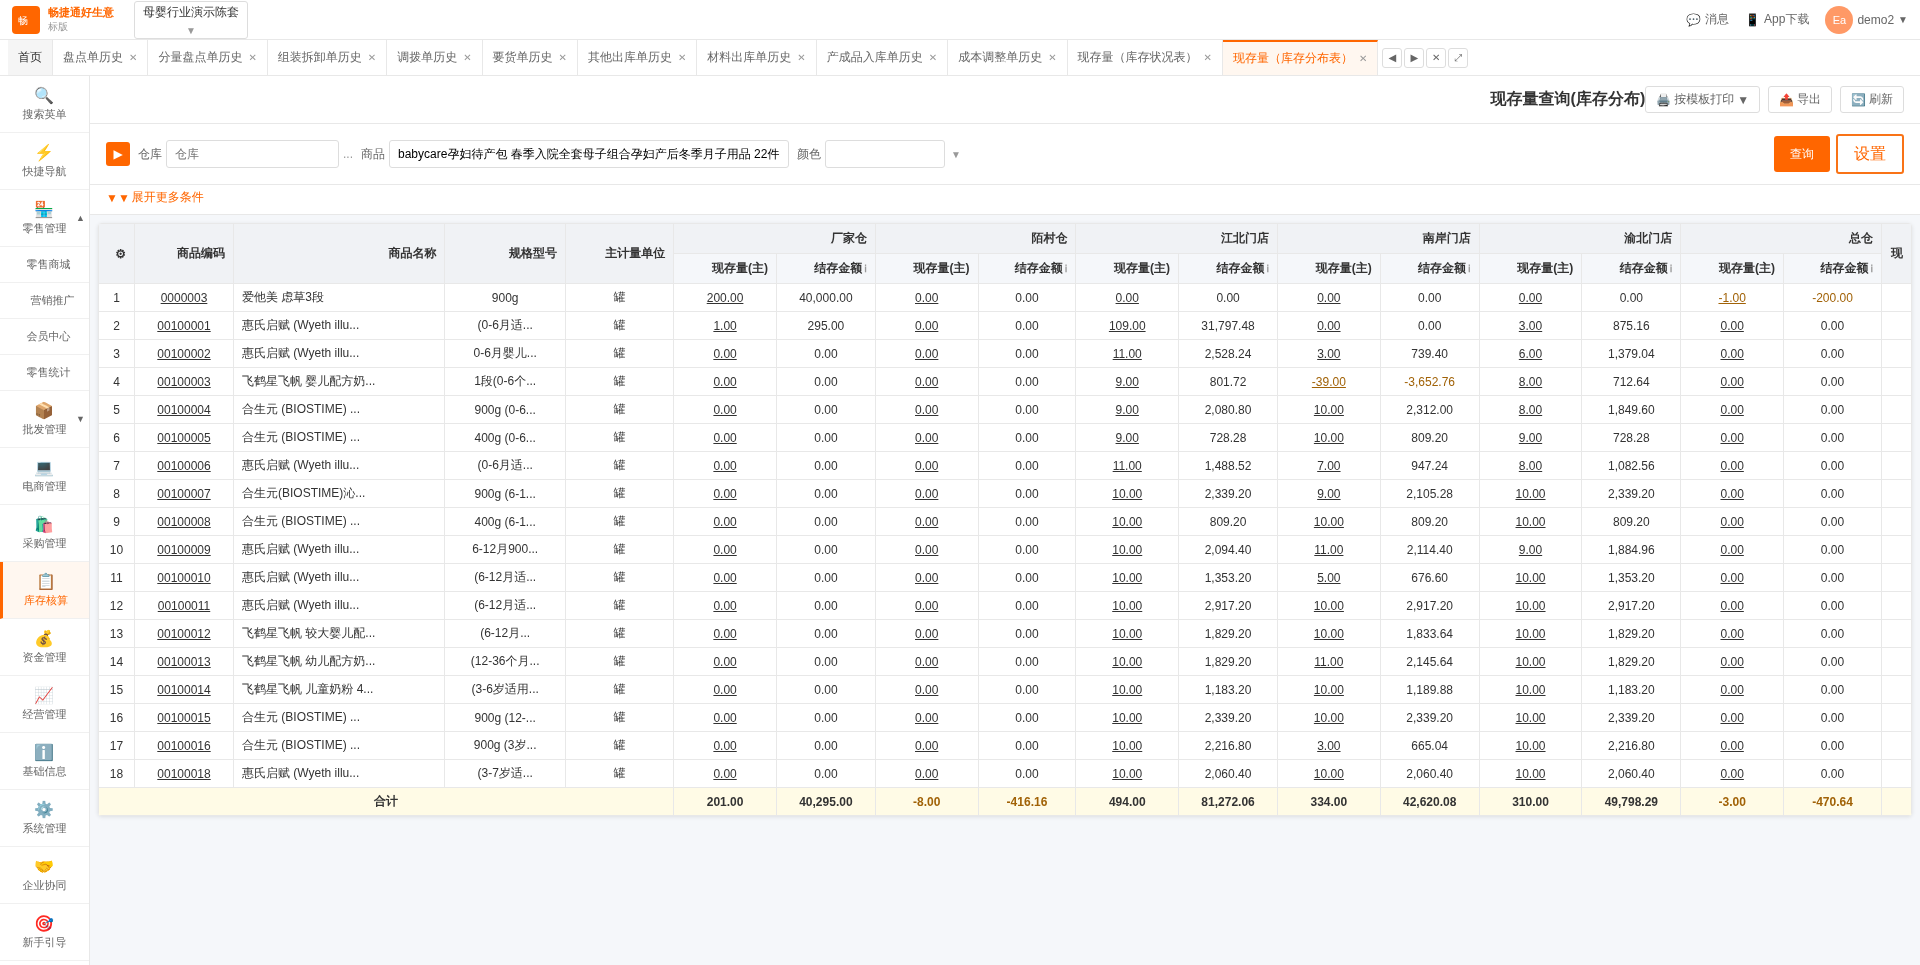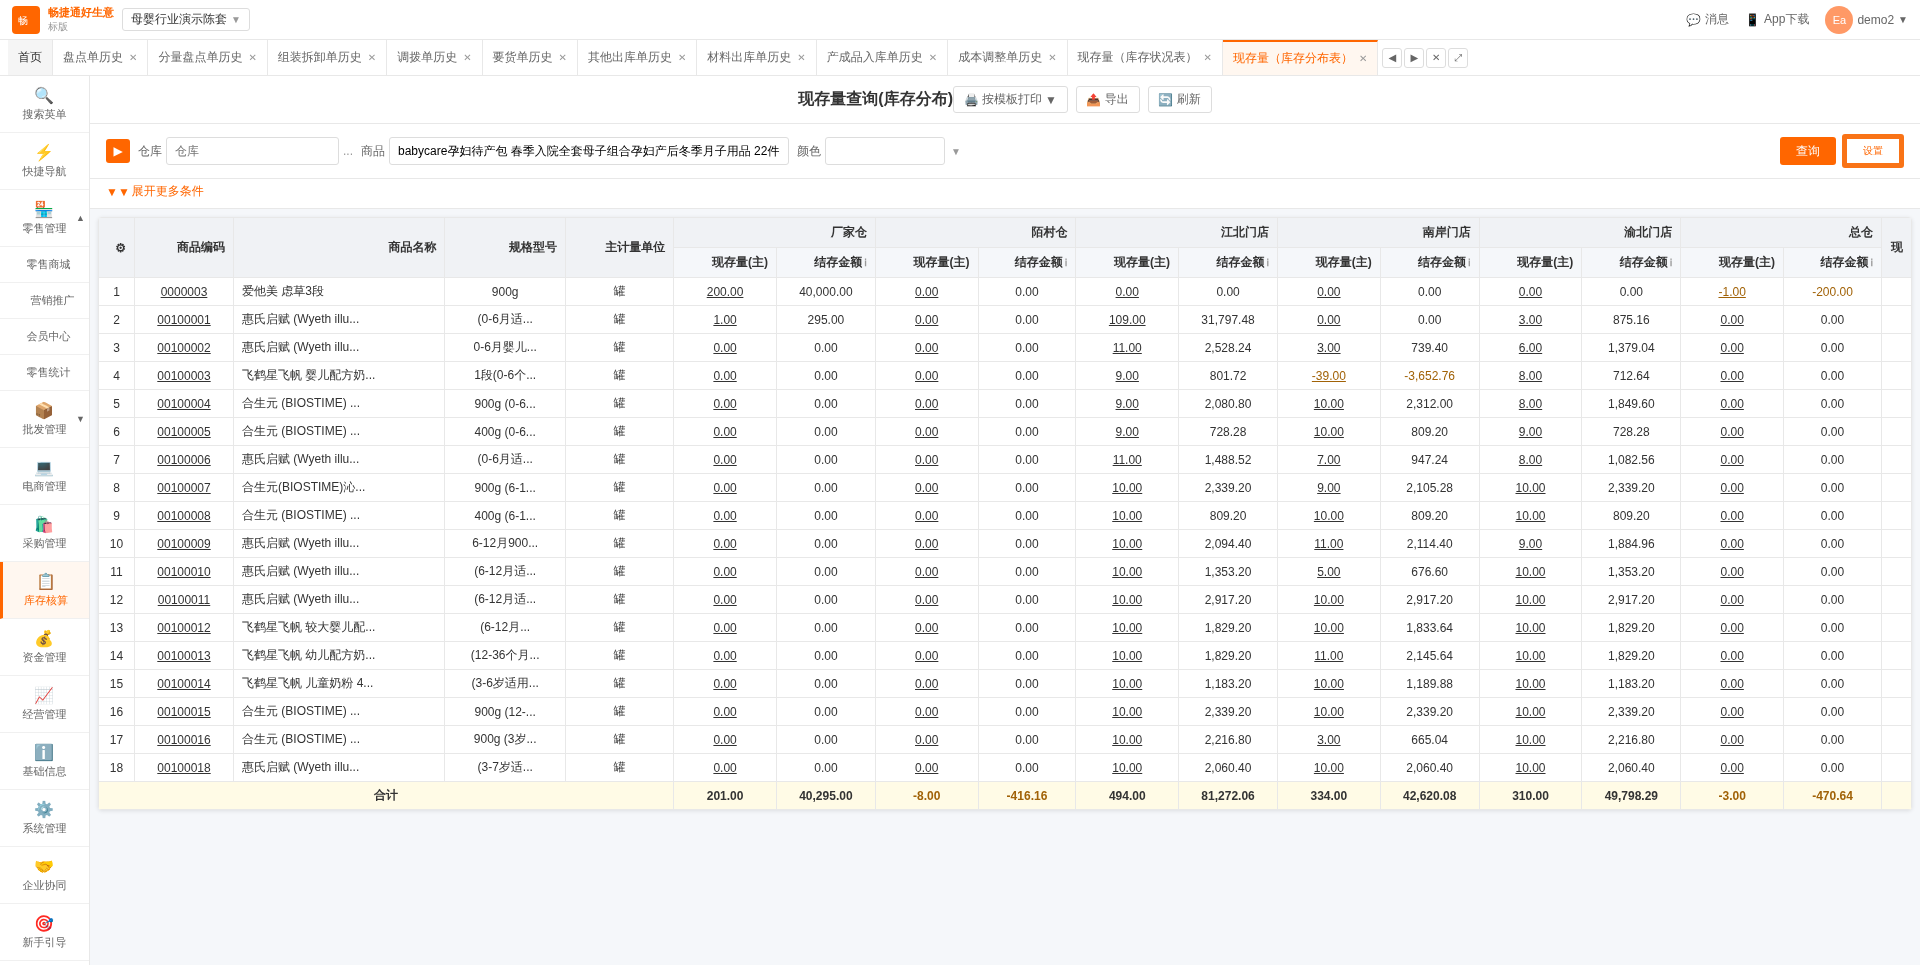--- a/index.html
+++ b/index.html
@@ -26,36 +26,36 @@
     .main-layout { display: flex; height: calc(100vh - 76px); }
 
     
     .sidebar { width: 90px; background: #fff; border-right: 1px solid #e8e8e8; display: flex; flex-direction: column; overflow-y: auto; }
     .sidebar-item { padding: 10px 4px; text-align: center; cursor: pointer; font-size: 11px; color: #666; border-bottom: 1px solid #f0f0f0; position: relative; }
     .sidebar-item.active { color: #ff6600; background: #fff7f0; border-left: 3px solid #ff6600; }
     .sidebar-item .icon { font-size: 16px; display: block; margin-bottom: 2px; }
 
     
     .content { flex: 1; overflow: auto; padding: 0; background: #f5f7fa; }
-    .page-header { background: #fff; padding: 10px 16px; border-bottom: 1px solid #e8e8e8; display: flex; align-items: center; justify-content: center; }
+    .page-header { background: #fff; padding: 10px 16px; border-bottom: 1px solid #e8e8e8; display: flex; align-items: center; justify-content: flex-end; }
     .page-title { font-size: 16px; font-weight: bold; color: #333; }
     .header-actions { display: flex; gap: 8px; }
     .btn-action { padding: 4px 10px; border: 1px solid #ddd; background: #fff; border-radius: 3px; cursor: pointer; font-size: 12px; color: #666; display: flex; align-items: center; gap: 3px; }
 
     
     .filter-bar { background: #fff; padding: 10px 16px; border-bottom: 1px solid #e8e8e8; display: flex; align-items: center; gap: 8px; }
     .filter-expand { width: 24px; height: 24px; background: #ff6600; color: white; border-radius: 3px; display: flex; align-items: center; justify-content: center; cursor: pointer; font-size: 12px; flex-shrink: 0; }
     .filter-field { display: flex; align-items: center; gap: 4px; }
     .filter-label { color: #666; font-size: 12px; white-space: nowrap; }
     .filter-input { border: 1px solid #ddd; border-radius: 3px; padding: 4px 8px; font-size: 12px; height: 28px; min-width: 80px; }
     .filter-input-wide { width: 400px; border: 1px solid #ddd; border-radius: 3px; padding: 4px 8px; font-size: 12px; height: 28px; }
     .filter-input-color { width: 120px; border: 1px solid #ddd; border-radius: 3px; padding: 4px 8px; font-size: 12px; height: 28px; }
     .expand-more { color: #ff6600; font-size: 12px; cursor: pointer; display: flex; align-items: center; gap: 2px; }
-    .btn-query { background: #ff6600; color: white; border: none; border-radius: 3px; padding: 4px 16px; cursor: pointer; font-size: 12px; height: 28px; }
-    .btn-setting { border: 5px solid #f97316; color: #ff6600; background: white; border-radius: 3px; padding: 4px 16px; cursor: pointer; font-size: 10px; height: 34px; }
+    .btn-query { background: #ff6600; color: white; border: none; border-radius: 3px; padding: 4px 16px; cursor: pointer; font-size: 12px; height: 36px; }
+    .btn-setting { border: 2px solid #f97316; color: #ff6600; background: white; border-radius: 3px; padding: 4px 16px; cursor: pointer; font-size: 16px; height: 40px; }
     .filter-dots { color: #999; font-size: 12px; }
 
     
     .table-container { padding: 0; background: #fff; margin: 8px; border-radius: 4px; box-shadow: 0 1px 4px rgba(0,0,0,0.1); overflow: auto; }
     table { width: 100%; border-collapse: collapse; font-size: 12px; min-width: 1400px; }
     thead { background: #f5f7fa; position: sticky; top: 0; z-index: 10; }
     thead tr th { border: 1px solid #e8e8e8; padding: 6px 8px; text-align: right; color: #333; font-weight: bold; white-space: nowrap; }
     thead tr:first-child th { background: #f0f2f5; }
     tbody tr td { border: 1px solid #e8e8e8; padding: 5px 8px; text-align: center; color: #333; white-space: nowrap; }
     tbody tr.footer-row { background: #fffbe6; font-weight: bold; }
@@ -79,21 +79,21 @@
     <div class="logo-icon">
       <svg width="20" height="20" viewBox="0 0 20 20">
           <rect width="20" height="20" fill="none"></rect>
           <text x="2" y="14" font-size="10" fill="white">畅</text>
         </svg>
     </div>
     <div>
       <div style="font-size:11px;color:#ff6600;font-weight:bold;">畅捷通好生意</div>
       <div style="font-size:10px;color:#999;">标版</div>
     </div>
-    <div style="display:flex;align-items:center;gap:4px;border:1px solid #ddd;border-radius:3px;padding:2px 8px;cursor:pointer;">
+    <div style="margin-left:12px;display:flex;align-items:center;gap:4px;border:1px solid #ddd;border-radius:3px;padding:2px 8px;cursor:pointer;flex-direction:column;">
       <span style="font-size:12px;color:#333;">母婴行业演示陈套</span>
       <span style="font-size:10px;color:#999;">▼</span>
     </div>
   </div>
   <div class="top-bar-right">
     <span>
       <span>💬</span>
       <span>消息</span>
     </span>
     <span>

